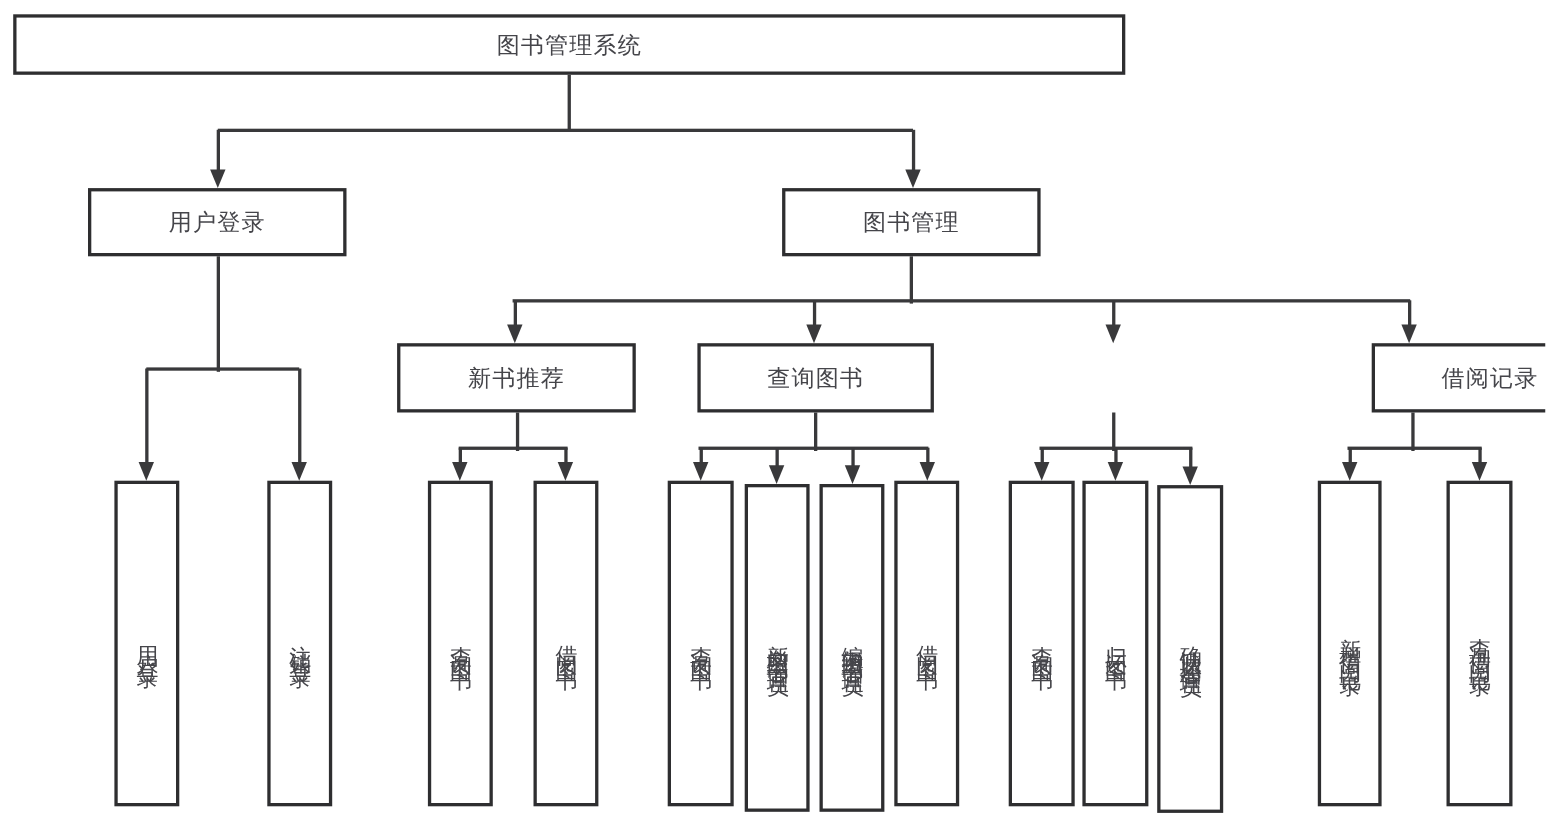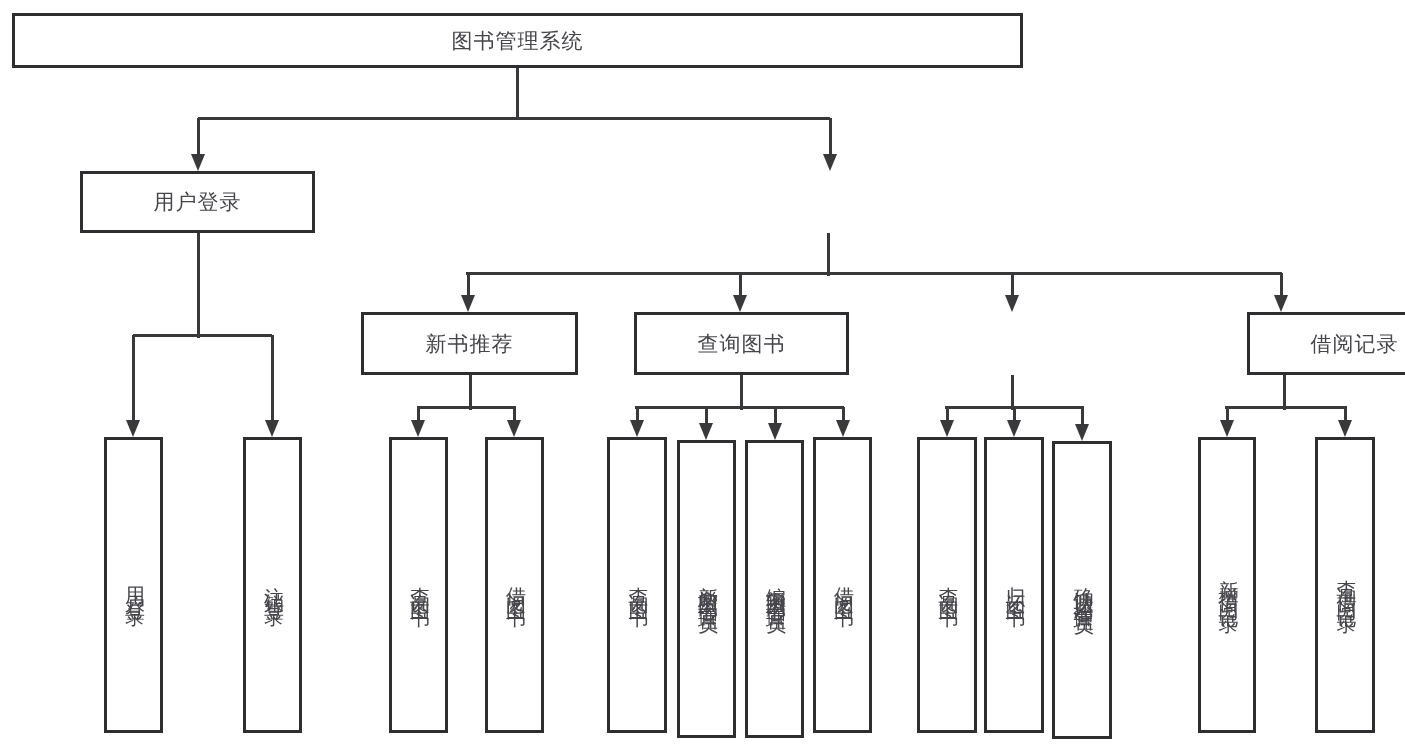--- a/index.html
+++ b/index.html
@@ -6,21 +6,21 @@
     --line:#39393b;
     --border:#2e2e30;
     --text:#45454a;
     --bg:#ffffff;
   }
   html,body{margin:0;padding:0;background:var(--bg);}
   #stage{
     position:relative;
     width:1405px;height:747px;
     background:var(--bg);
-    font-family:Liberation Mono, monospace;
+    font-family:Liberation Sans, sans-serif;
     overflow:hidden;
   }
   .hbox{
     position:absolute;box-sizing:border-box;
     border:3px solid var(--border);background:#fff;
     display:flex;align-items:center;justify-content:center;
     font-size:21px;color:var(--text);letter-spacing:1px;
     white-space:nowrap;
   }
   .vbox{
@@ -49,20 +49,23 @@
 <body>
 
 <div id="stage">
 
   <div class="hbox" style="left:12px;top:13px;width:1011px;height:55px;">
     <span>图书管理系统</span>
   </div>
 
   <div class="hbox" style="left:80px;top:171px;width:235px;height:62px;">
     <span>用户登录</span>
+  </div>
+  <div class="hbox" style="left:711px;top:171px;width:235px;height:62px;">
+    <span>图书管理</span>
   </div>
 
   <div class="hbox" style="left:361px;top:312px;width:217px;height:63px;justify-content:center;">
     <span>新书推荐</span>
   </div>
   <div class="hbox" style="left:634px;top:312px;width:215px;height:63px;">
     <span>查询图书</span>
   </div>
   <div class="hbox" style="left:1216px;top:312px;width:215px;height:63px;margin-left:31px;">
     <span>借阅记录</span>

